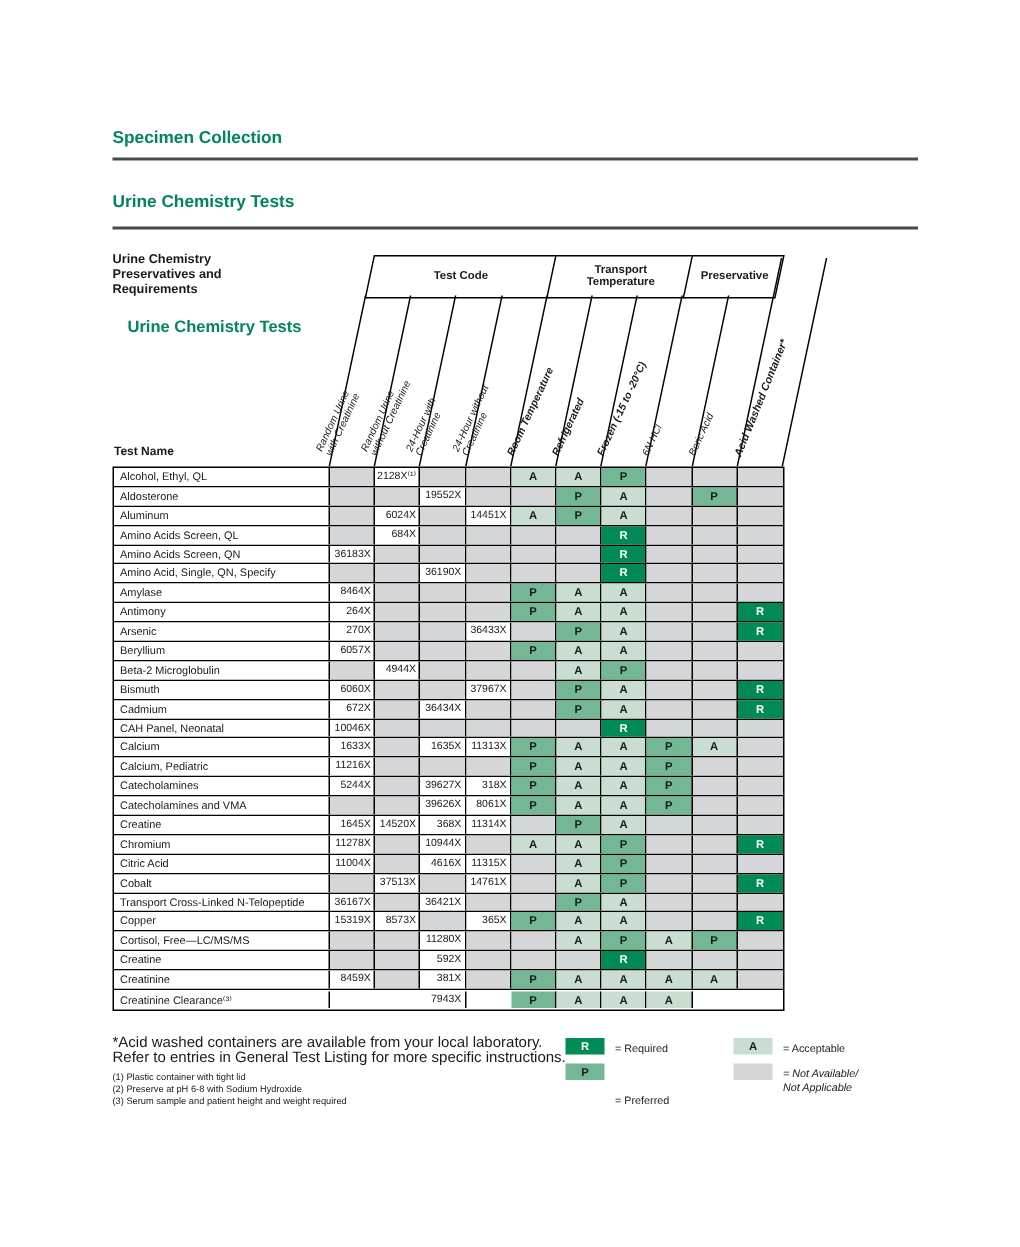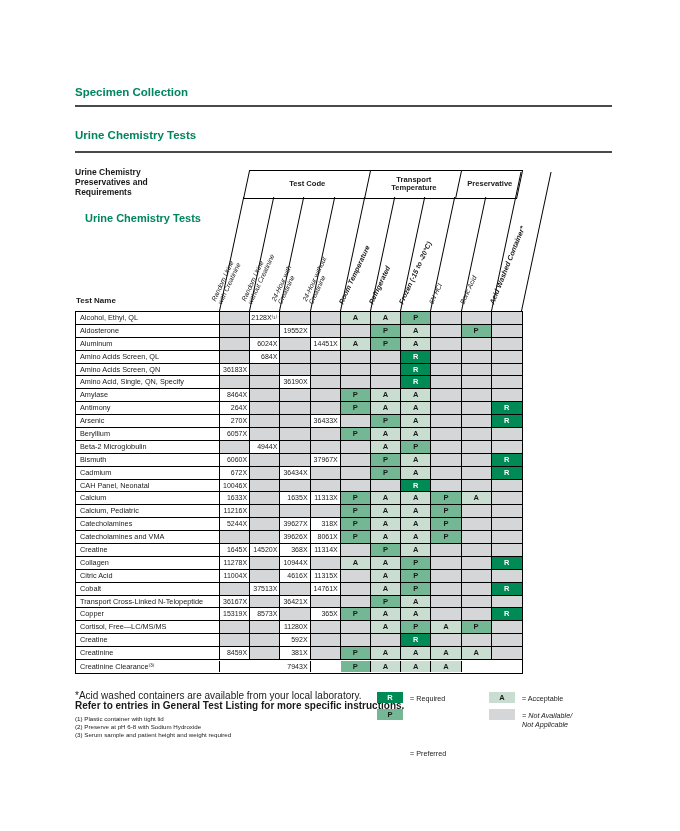--- a/index.html
+++ b/index.html
@@ -48,21 +48,21 @@
   .name-cell { width:144px; background:#fff; font-size:7.3px; line-height:11.5px; padding-left:4px; }
   .code-cell { width:30.2px; background:#d4d6d8; font-size:7px; line-height:11.5px; text-align:right; padding-right:2px; }
   .code-cell.has { background:#fff; }
   .mark-cell { width:30.2px; background:#d4d6d8; font-size:7.5px; font-weight:bold; line-height:11.5px; text-align:center; }
   .mark-cell.m-a { background:#c9ddd1; color:#1a1a1a; }
   .mark-cell.m-p { background:#74b795; color:#1a1a1a; }
   .mark-cell.m-r { background:#008a55; color:#ffffff; }
 
   
   .foot-note { font-size:10px; }
-  .foot-note.b { font-weight:bold; }
+  .foot-note.b { font-weight:normal; }
   .tiny-note { font-size:6.2px; line-height:8.2px; color:#222; }
   .swatch {
     position:absolute; width:26px; height:11px; text-align:center;
     font-size:7.5px; font-weight:bold; line-height:11px;
   }
   .swatch.s-r { background:#008a55; color:#fff; }
   .swatch.s-p { background:#74b795; color:#1a1a1a; }
   .swatch.s-a { background:#c9ddd1; color:#1a1a1a; }
   .swatch.s-na { background:#d4d6d8; }
   .leg-text { position:absolute; font-size:7.2px; white-space:pre-line; line-height:9px; }
@@ -384,21 +384,21 @@
         <div class="cell code-cell has">368X</div>
         <div class="cell code-cell has">11314X</div>
         <div class="cell mark-cell"></div>
         <div class="cell mark-cell m-p">P</div>
         <div class="cell mark-cell m-a">A</div>
         <div class="cell mark-cell"></div>
         <div class="cell mark-cell"></div>
         <div class="cell mark-cell"></div>
       </div>
       <div class="trow">
-        <div class="cell name-cell">Collagen</div>
+        <div class="cell name-cell">Chromium</div>
         <div class="cell code-cell has">11278X</div>
         <div class="cell code-cell"></div>
         <div class="cell code-cell has">10944X</div>
         <div class="cell code-cell"></div>
         <div class="cell mark-cell m-a">A</div>
         <div class="cell mark-cell m-a">A</div>
         <div class="cell mark-cell m-p">P</div>
         <div class="cell mark-cell"></div>
         <div class="cell mark-cell"></div>
         <div class="cell mark-cell m-r">R</div>
@@ -512,21 +512,21 @@
   <div class="abs foot-note" style="left:75px; top:690px;">*Acid washed containers are available from your local laboratory.</div>
   <div class="abs foot-note b" style="left:75px; top:700px;">Refer to entries in General Test Listing for more specific instructions.</div>
   <div class="abs tiny-note" style="left:75px; top:715px;">(1) Plastic container with tight lid</div>
   <div class="abs tiny-note" style="left:75px; top:723px;">(2) Preserve at pH 6-8 with Sodium Hydroxide</div>
   <div class="abs tiny-note" style="left:75px; top:731px;">(3) Serum sample and patient height and weight required</div>
 
   <div>
     <div class="swatch s-r" style="left:377px; top:692px;">R</div>
     <div class="leg-text" style="left:410px; top:694px;">= Required</div>
     <div class="swatch s-p" style="left:377px; top:709px;">P</div>
-    <div class="leg-text" style="left:410px; top:749px;">= Preferred</div>
+    <div class="leg-text" style="left:410px; top:729px;">= Preferred</div>
     <div class="swatch s-a" style="left:489px; top:692px;">A</div>
     <div class="leg-text" style="left:522px; top:694px;">= Acceptable</div>
     <div class="swatch s-na" style="left:489px; top:709px;"></div>
     <div class="leg-text" style="left:522px; top:711px;font-style:italic;">= Not Available/
 Not Applicable</div>
   </div>
 
 </div>
 
 </body></html>

